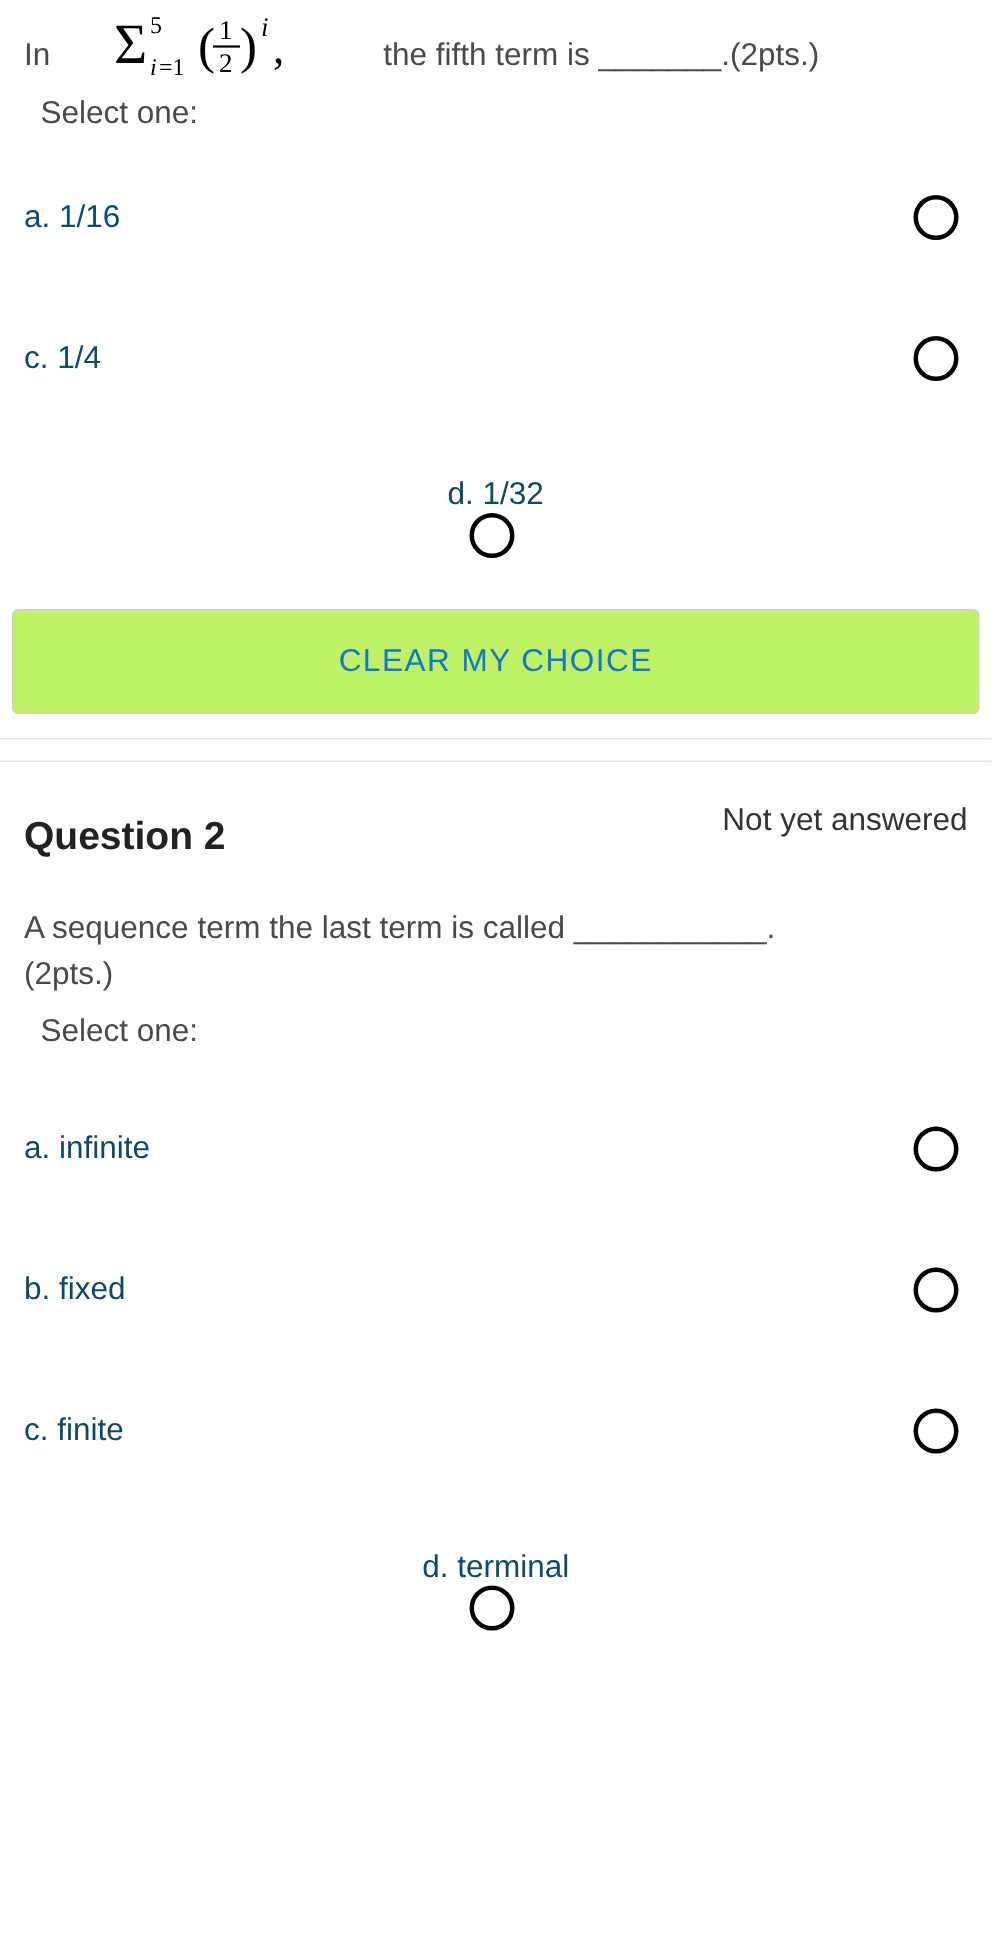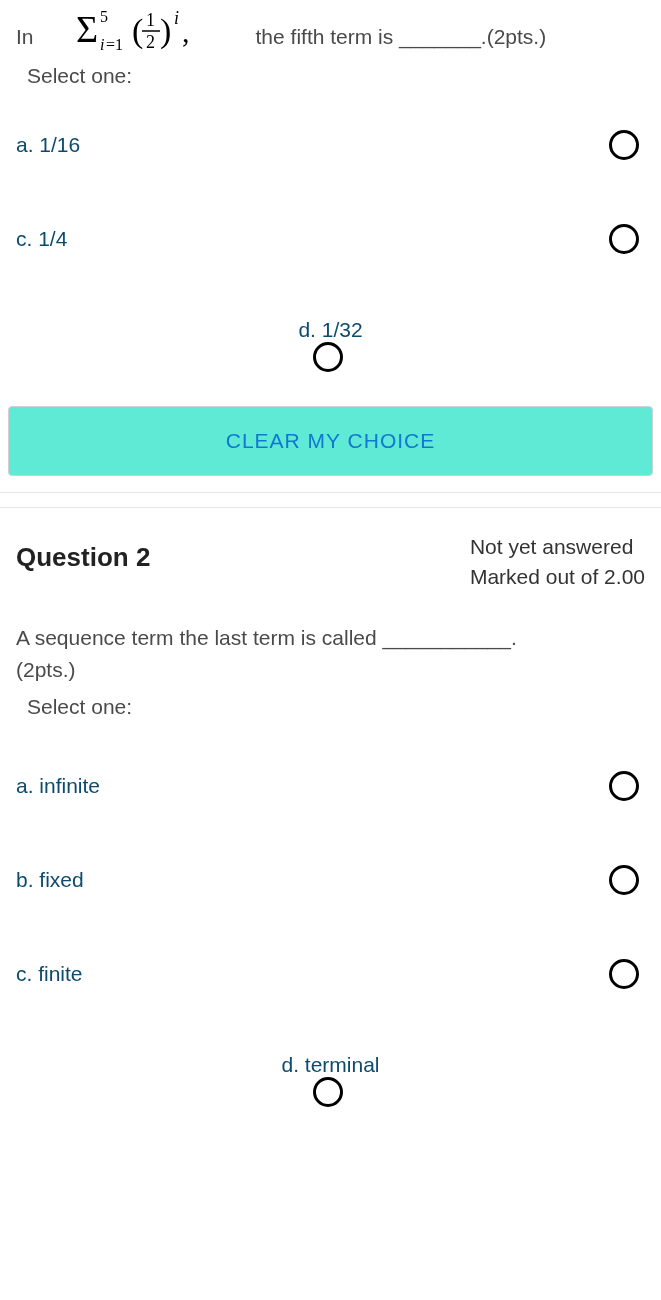--- a/index.html
+++ b/index.html
@@ -35,21 +35,21 @@
     border: 3px solid #000;
     border-radius: 50%;
     flex: 0 0 auto;
     margin-right: 6px;
   }
   .clear-wrap { padding: 0 8px 8px 8px; }
   .clear-btn {
     width: 100%;
     border: 1px solid #d0d0d0;
     border-radius: 4px;
-    background: #5eead4;
+    background: #bef264;
     color: #1177d1;
     font-size: 21px;
     letter-spacing: 1px;
     padding: 22px 0;
     text-align: center;
     cursor: pointer;
   }
   .sep1 { height: 1px; background: #e5e5e5; margin-top: 8px; }
   .sep2 { height: 1px; background: #e5e5e5; margin-top: 14px; }
   .q2-header {
@@ -112,21 +112,20 @@
   <div class="clear-btn">CLEAR MY CHOICE</div>
 </div>
 
 <div class="sep1"></div>
 <div class="sep2"></div>
 
 <div class="q2-header">
   <div class="q2-title">Question 2</div>
   <div class="q2-meta">
     <div>Not yet answered</div>
-    <div>Marked out of 2.00</div>
   </div>
 </div>
 
 <div class="q2-stem">
   <div>A sequence term the last term is called ___________.</div>
   <div>(2pts.)</div>
   <div class="select-one">Select one:</div>
 </div>
 
 <div class="q2-options">

